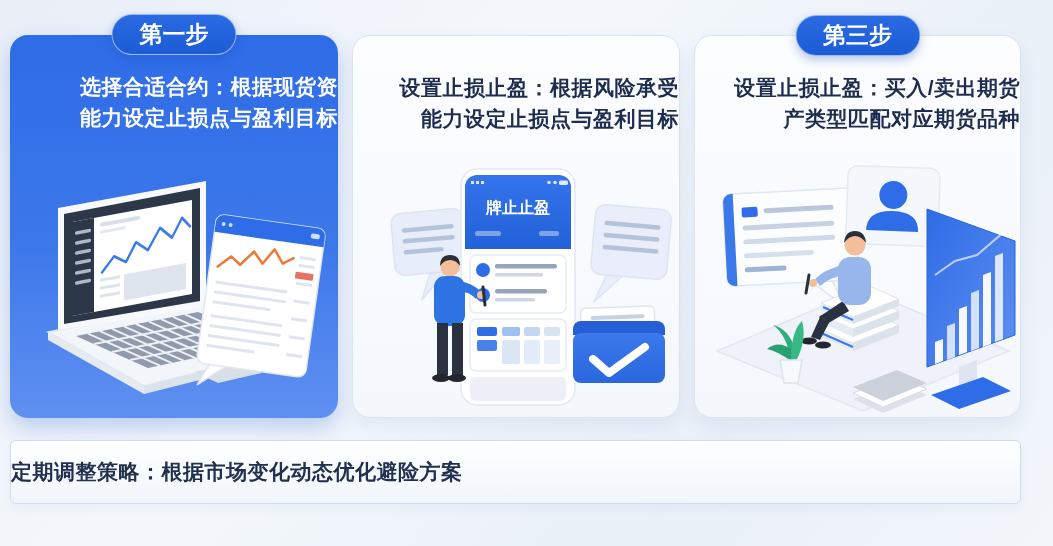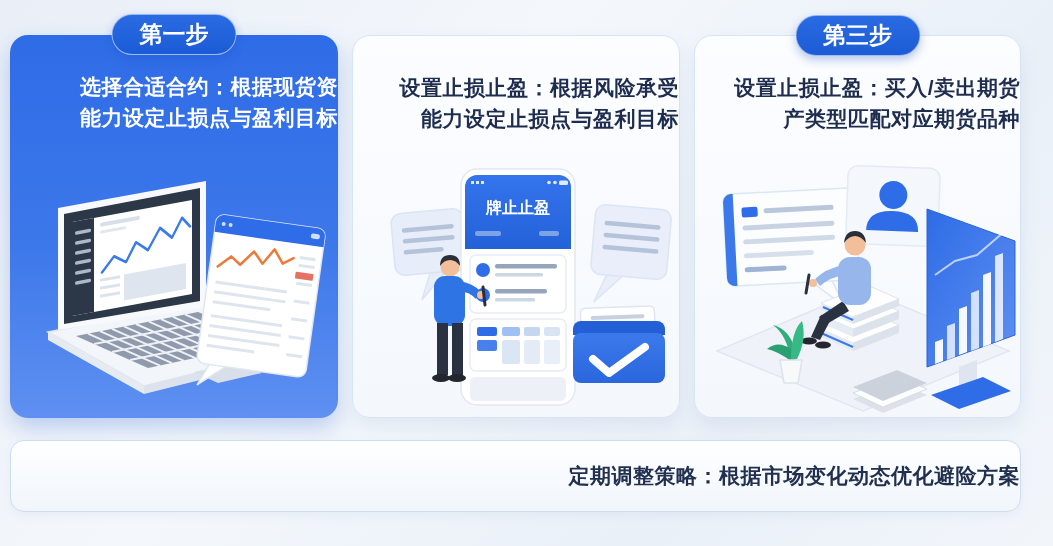--- a/index.html
+++ b/index.html
@@ -42,26 +42,26 @@
   }
 
   .card-text {
     padding-top:36px; text-align:right;
     font-size:21px; font-weight:bold; line-height:31px; letter-spacing:0.5px;
   }
   .illus { position:absolute; left:0; bottom:2px; width:328px; display:block; }
 
   
   .footer-note {
-    position:absolute; left:10px; top:440px; width:1011px; height:72px;
-    border-radius:14px;
+    position:absolute; left:10px; top:440px; width:1011px; height:64px;
+    border-radius:6px;
     background:linear-gradient(180deg,#feffff 0%,#f1f6fc 100%);
     border:1.5px solid #cfdced;
     box-shadow:0 4px 10px rgba(110,140,190,0.08);
-    display:flex; align-items:center; justify-content:flex-end;
+    display:flex; align-items:center; justify-content:flex-start;
     font-size:21px; font-weight:bold; color:#22304f; letter-spacing:0.5px;
   }
 </style>
 </head>
 <body>
 
 <div class="page">
 
   <div class="card card-1">
     <div class="badge">第一步</div>

